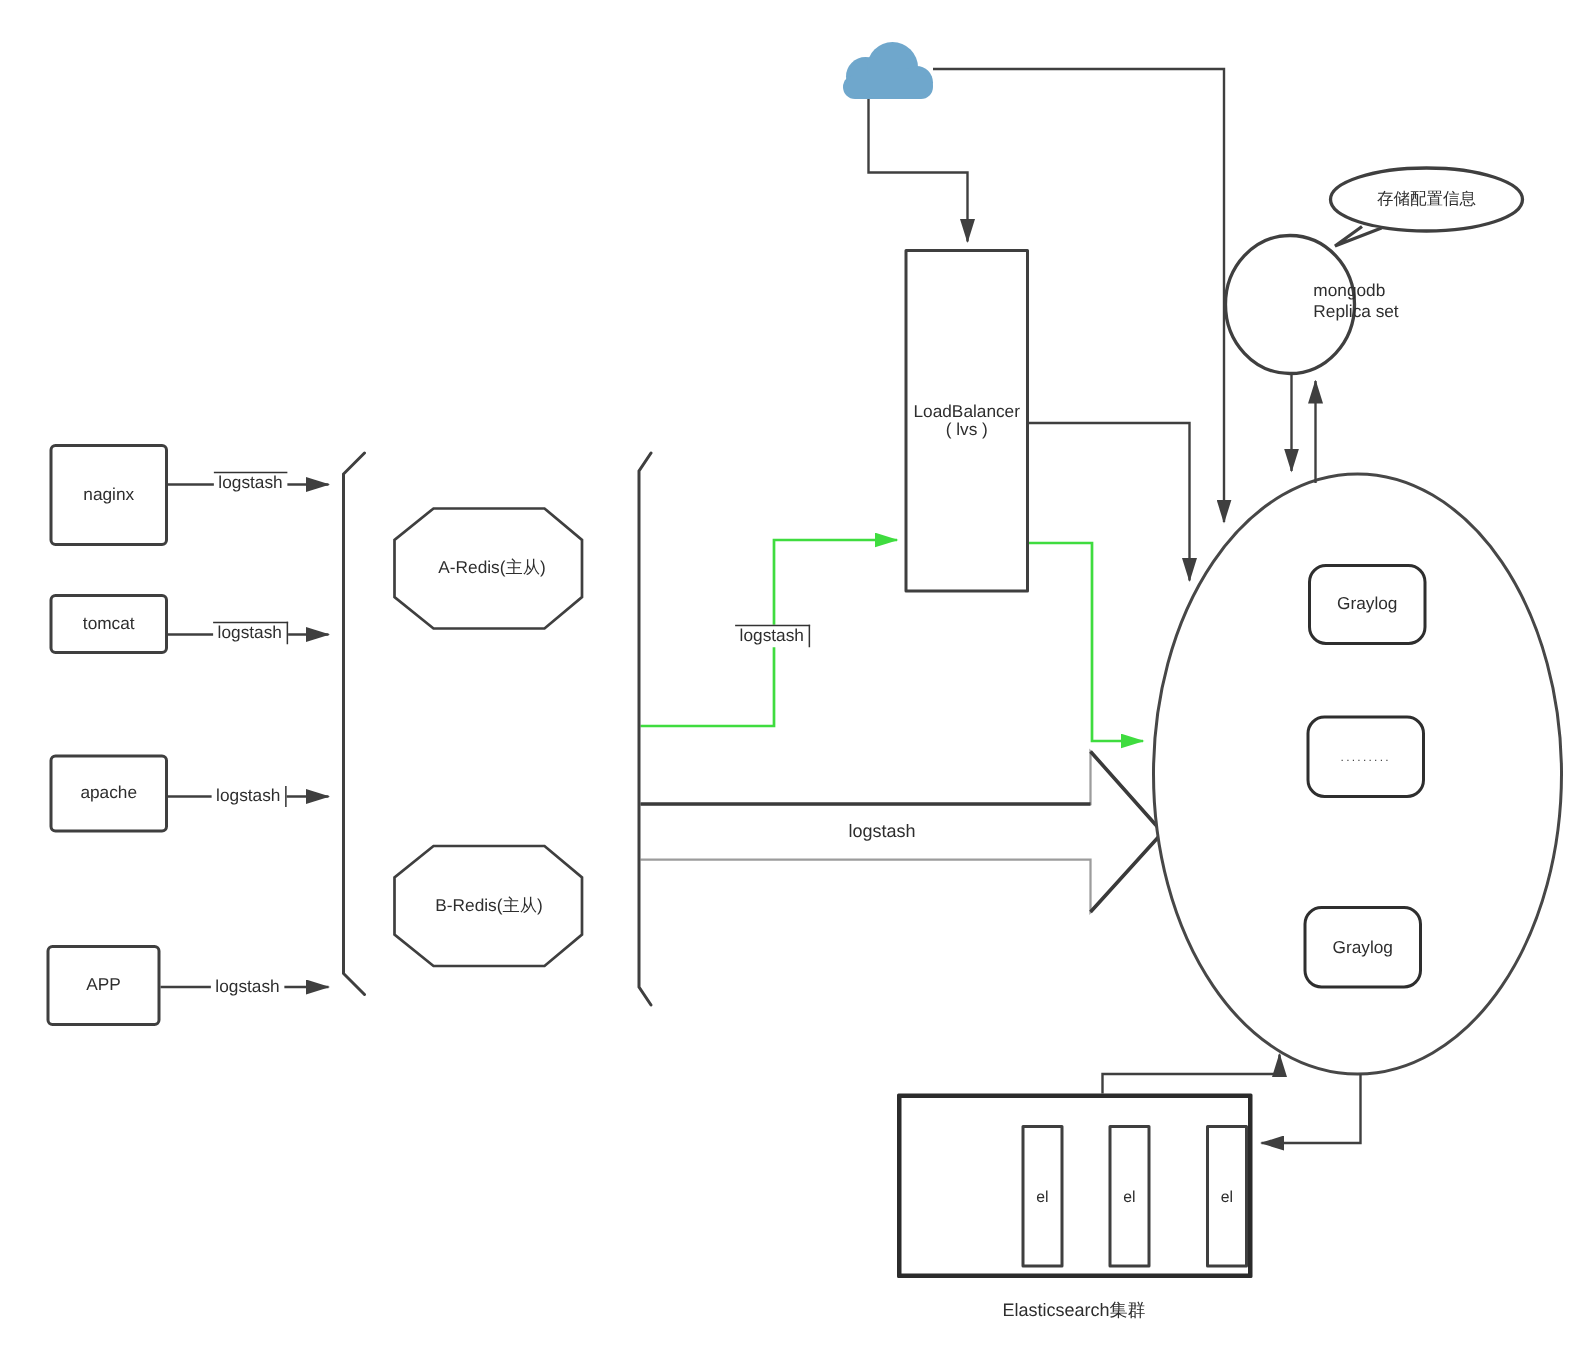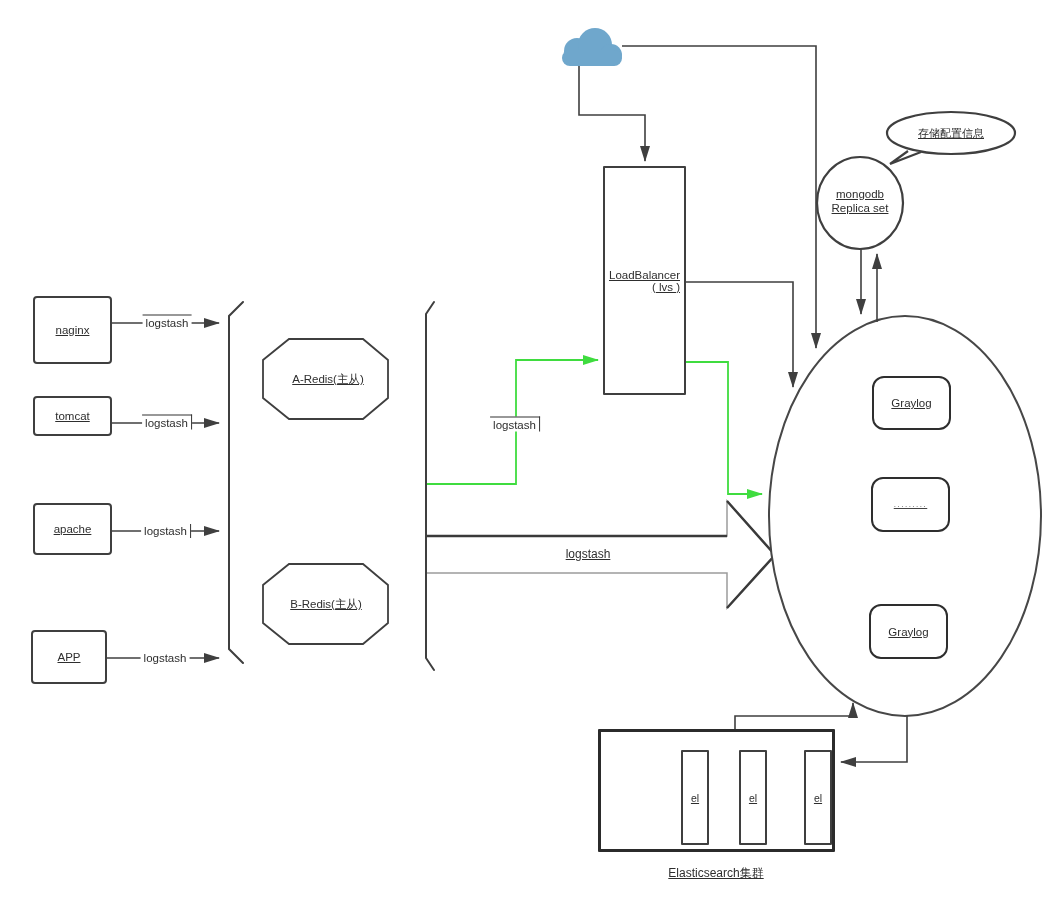--- a/index.html
+++ b/index.html
@@ -23,35 +23,35 @@
   .oct{stroke:var(--line);stroke-width:1.8;fill:#fff;}
   .bigarrow-body{stroke:#9c9c9c;stroke-width:1.5;fill:#fff;}
   .bigarrow-dark{stroke:#3a3a3a;stroke-width:2.4;fill:none;stroke-linejoin:miter;}
   .ellipse-big{stroke:#474747;stroke-width:2;fill:#fff;}
   .handshape{stroke:#3f3f3f;stroke-width:2.2;fill:#fff;}
   .cloud{fill:var(--cloud);stroke:none;}
   
   .box{
     position:absolute;display:flex;align-items:center;justify-content:center;
     background:#fff;border:2px solid #3f3f3f;border-radius:4px;
-    font-size:11.5px;color:var(--ink);text-align:right;box-sizing:border-box;text-decoration:underline;
+    font-size:11.5px;color:var(--ink);text-align:center;box-sizing:border-box;
   }
   .box.sharp{border-radius:1px;}
   .box.thin{border-width:2px;border-color:#2e2e2e;border-radius:12px;}
   .box.es-outer{border-width:3px;border-color:#2b2b2b;border-radius:1px;background:transparent;}
   .box.el{border-width:2px;border-color:#3f3f3f;border-radius:1px;font-size:10.5px;margin-left:32px;}
   .box.dots{font-size:8px;letter-spacing:1.5px;color:#444;}
   .lbl{
     position:absolute;transform:translate(-50%,-50%);
     background:#fff;padding:0 3px;font-size:11.5px;color:var(--ink);white-space:nowrap;line-height:14px;
   }
   .lbl.tline{border-top:1.5px solid #333;}
   .lbl.rline{border-right:1.5px solid #333;}
-  .lbl.bare{background:transparent;text-decoration:underline;}
-  .lbl.two{text-align:center;}
+  .lbl.bare{background:transparent;}
+  .lbl.two{margin-left:44px;}
   .lbl.big{font-size:12px;}
 </style>
 </head>
 <body>
 
 <div class="canvas">
 
   <svg width="1051" height="912" viewBox="0 0 1051 912">
     <defs>
       <marker id="mA" viewBox="0 0 16 10" refX="15" refY="5" markerWidth="16" markerHeight="10" orient="auto-start-reverse" markerUnits="userSpaceOnUse">

